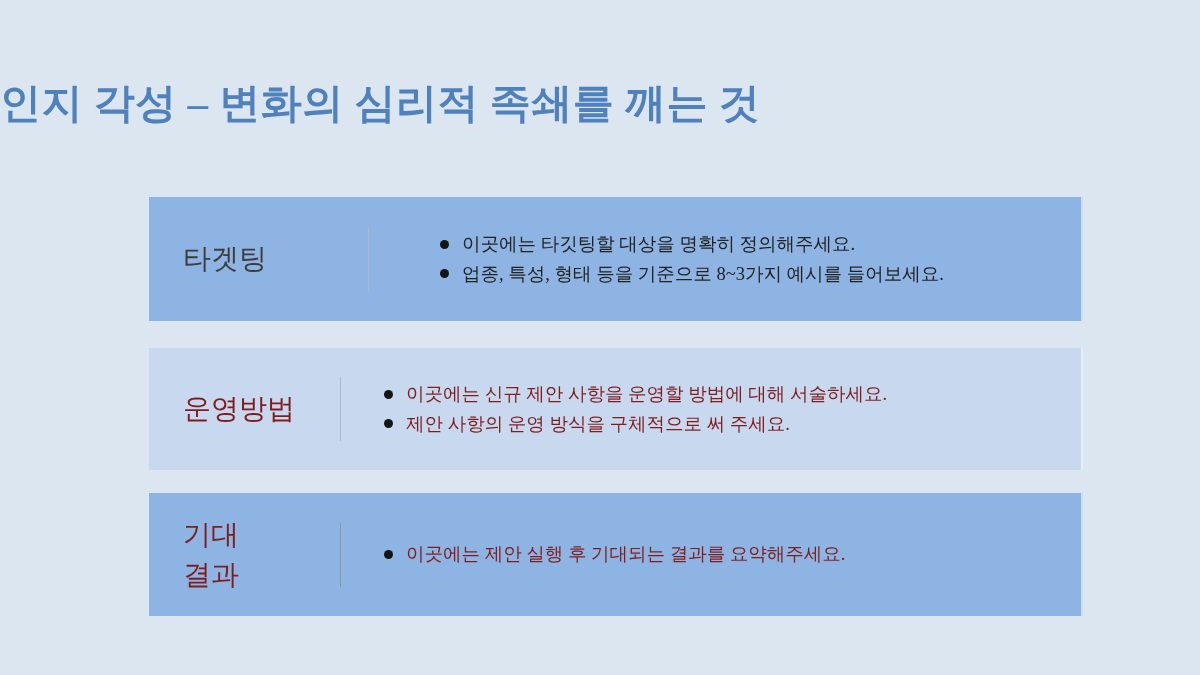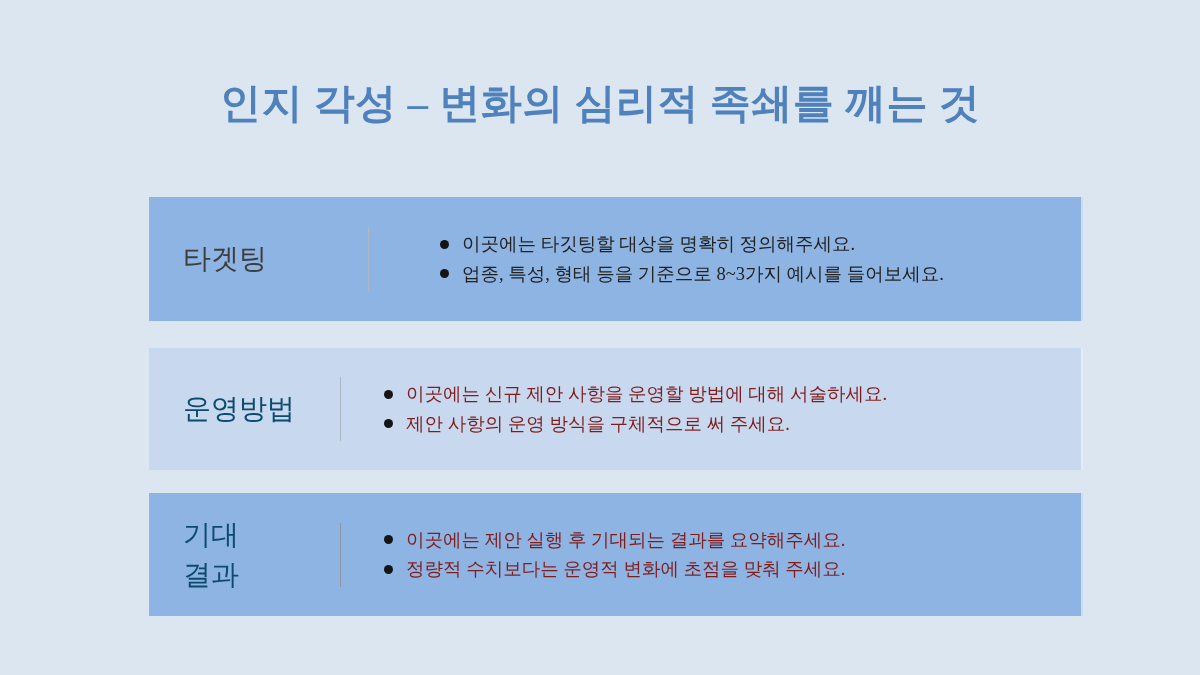--- a/index.html
+++ b/index.html
@@ -7,21 +7,20 @@
     width: 1200px; height: 675px;
     font-family: "Liberation Serif", "DejaVu Serif", serif;
     overflow: hidden;
   }
   body { background: #dce6f1; position: relative; }
 
   .slide-title {
     position: absolute;
     top: 76px; left: 0;
     width: 1200px;
-    text-align: center;
     font-size: 41px;
     font-weight: bold;
     color: #4f81bd;
     letter-spacing: 0.5px;
   }
 
   .row {
     position: absolute;
     left: 149px;
     width: 934px;
@@ -37,21 +36,21 @@
 
   .row-label {
     width: 191px;
     flex: 0 0 191px;
     padding-left: 34px;
     font-size: 28px;
     line-height: 1.42;
     white-space: pre-line;
   }
   .label-dark  { color: #3d3d3d; }
-  .label-light { color: #0c4a6e; }
+  .label-light { color: #7f1d1d; }
 
   .row-divider {
     width: 1px;
     height: 64px;
     flex: 0 0 1px;
     background: #aeb7c2;
   }
   .row-3 .row-divider { background: #8e959e; }
 
   .row-bullets {
@@ -115,18 +114,14 @@
 
 <div class="row row-3 medium">
   <div class="row-label label-light">기대
 결과</div>
   <div class="row-divider"></div>
   <ul class="row-bullets">
     <li>
         <span class="bullet-dot"></span>
         <span class="text-light">이곳에는 제안 실행 후 기대되는 결과를 요약해주세요.</span>
       </li>
-    <li>
-        <span class="bullet-dot"></span>
-        <span class="text-light">정량적 수치보다는 운영적 변화에 초점을 맞춰 주세요.</span>
-      </li>
   </ul>
 </div>
 
 </body></html>

